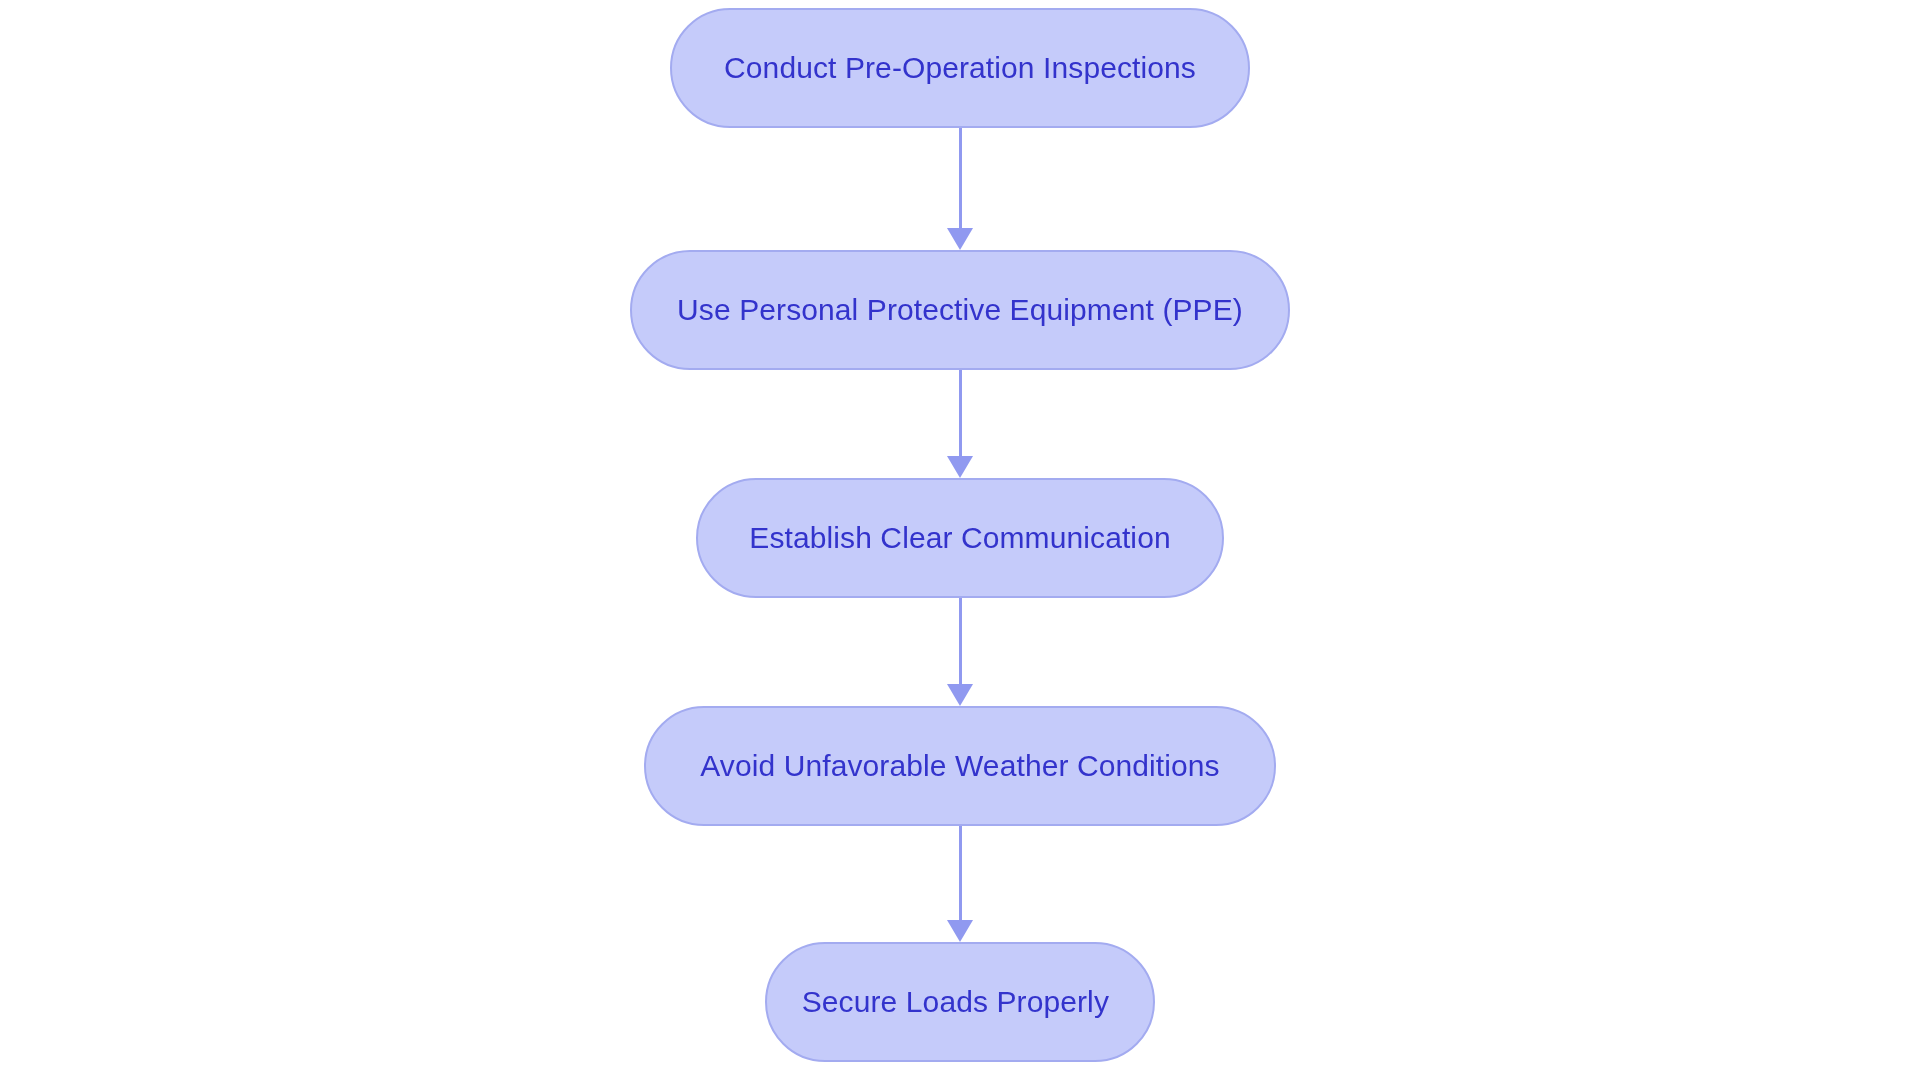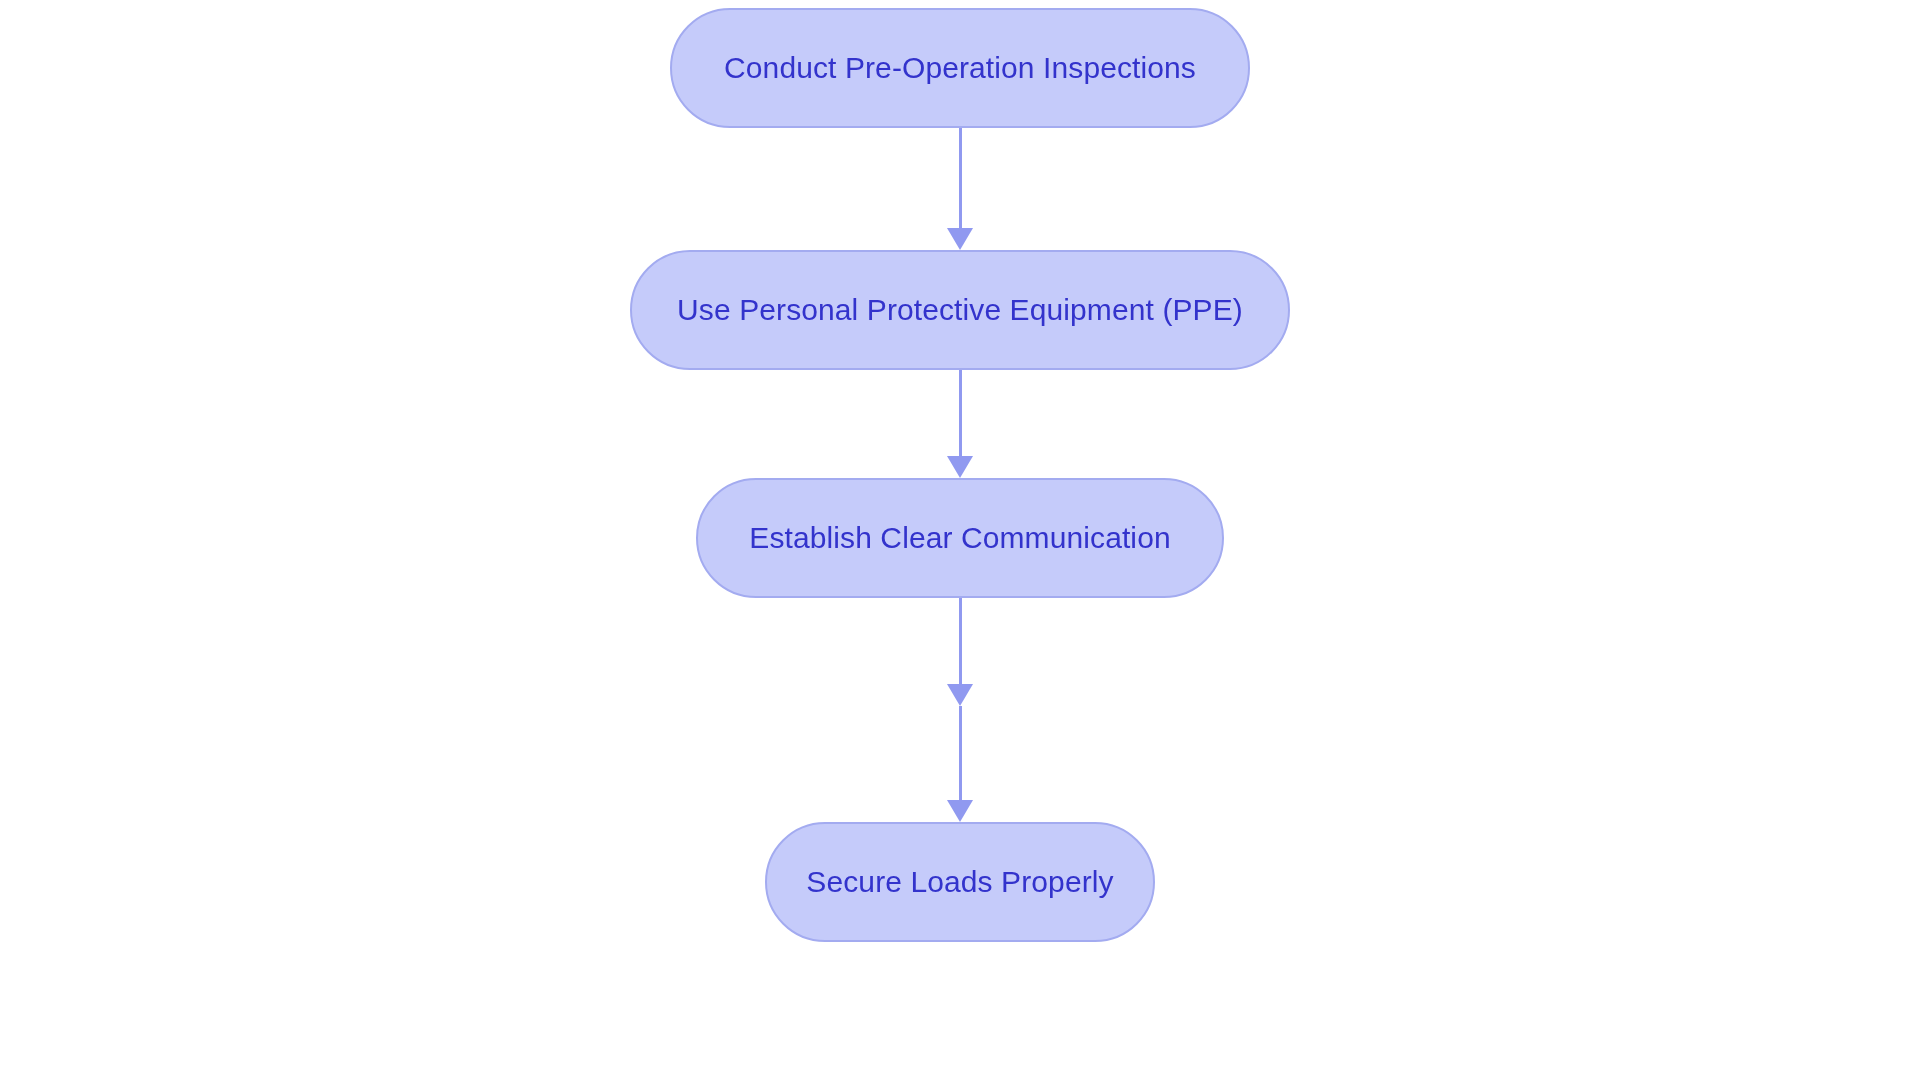--- a/index.html
+++ b/index.html
@@ -80,21 +80,21 @@
     border-left: 13px solid transparent;
     border-right: 13px solid transparent;
     border-top: 22px solid #9099f0;
   }
 
   
   .node-0 { width: 580px; margin-top: 8px; }
   .node-1 { width: 660px; text-align: right; }
   .node-2 { width: 528px; }
   .node-3 { width: 632px; }
-  .node-4 { width: 390px; }
+  .node-4 { width: 390px; justify-content: flex-end; }
 
   .conn-0 { height: 122px; }
   .conn-1 { height: 108px; }
   .conn-2 { height: 108px; }
   .conn-3 { height: 116px; }
 </style>
 </head>
 <body>
 
 <div id="flowchart">
@@ -120,20 +120,23 @@
 
     <div class="node node-2">
       <span class="node-label">Establish Clear Communication</span>
     </div>
 
     <div class="connector conn-2">
       <div class="connector-line"></div>
       <div class="connector-arrow"></div>
     </div>
 
+    <div class="node node-3">
+      <span class="node-label">Avoid Unfavorable Weather Conditions</span>
+    </div>
 
     <div class="connector conn-3">
       <div class="connector-line"></div>
       <div class="connector-arrow"></div>
     </div>
 
     <div class="node node-4">
       <span class="node-label">Secure Loads Properly</span>
     </div>
 

